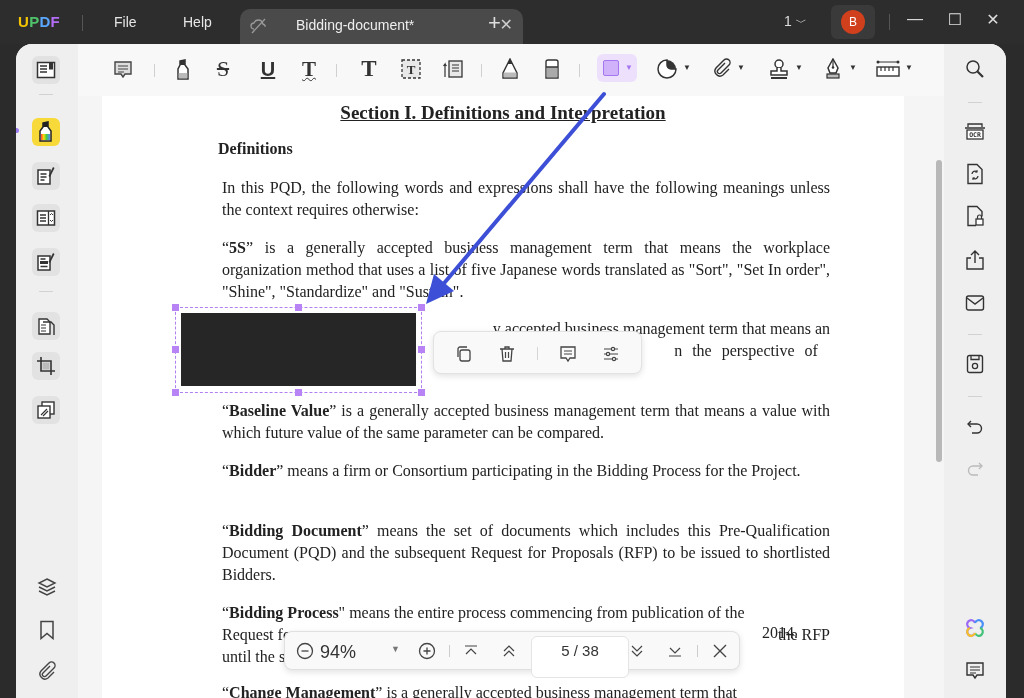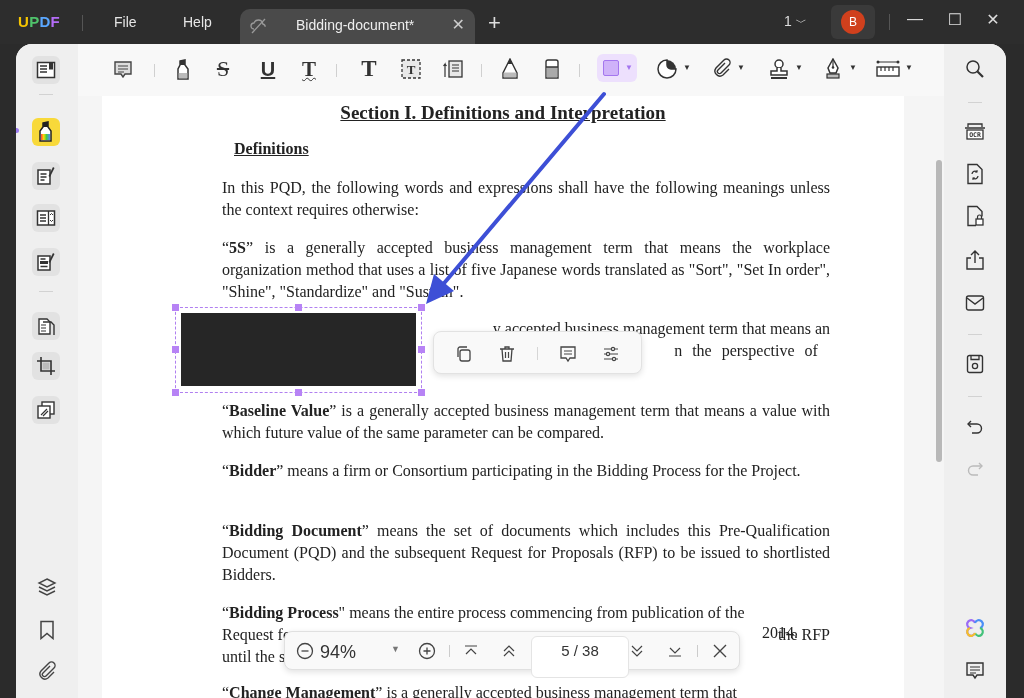--- a/index.html
+++ b/index.html
@@ -2,21 +2,21 @@
 <html><head>
 <meta charset="utf-8">
 <style>
   * { box-sizing: border-box; margin: 0; padding: 0; }
   html, body { width: 1024px; height: 698px; overflow: hidden; background: #2b2b2b; font-family: "Liberation Sans", sans-serif; }
   .titlebar { position: absolute; left: 0; top: 0; width: 1024px; height: 44px; background: #2d2d2d; }
   .logo { position: absolute; left: 18px; top: 13px; font-weight: bold; font-size: 15px; letter-spacing: 0.3px; }
   .logo span:nth-child(1){ color:#f5c400; } .logo span:nth-child(2){ color:#4fc36b; } .logo span:nth-child(3){ color:#5aa7ff; } .logo span:nth-child(4){ color:#b46cf7; }
   .tb-sep { position: absolute; left: 82px; top: 15px; width: 1px; height: 16px; background: #555; }
   .menu { position: absolute; top: 14px; color: #e6e6e6; font-size: 14px; }
-  .tab { position: absolute; left: 240px; top: 9px; width: 235px; height: 35px; background: #4a4a4a; border-radius: 10px 10px 0 0; }
+  .tab { position: absolute; left: 240px; top: 9px; width: 283px; height: 35px; background: #4a4a4a; border-radius: 10px 10px 0 0; }
   .tab-icon { position: absolute; left: 10px; top: 8px; width: 18px; height: 18px; }
   .tab-title { position: absolute; left: 56px; top: 8px; color: #eee; font-size: 14px; }
   .tab-close { position: absolute; right: 10px; top: 6px; color: #ccc; font-size: 16px; }
   .tab-add { position: absolute; left: 488px; top: 10px; color: #ddd; font-size: 22px; font-weight: 300; }
   .page-indicator { position: absolute; left: 784px; top: 13px; color: #ddd; font-size: 14px; }
   .avatar-wrap { position: absolute; left: 831px; top: 5px; width: 44px; height: 34px; background: #3a3a3a; border-radius: 6px; }
   .avatar { position: absolute; left: 10px; top: 5px; width: 24px; height: 24px; border-radius: 50%; background: #d0401d; color: #fff; font-size: 12px; text-align: center; line-height: 24px; }
   .win-sep { position: absolute; left: 889px; top: 14px; width: 1px; height: 16px; background: #555; }
   .winbtn { position: absolute; top: 10px; color: #ddd; font-size: 16px; width: 24px; text-align: center; }
 
@@ -29,21 +29,21 @@
 
   .icon-btn { position: absolute; display: flex; align-items: center; justify-content: center; }
   .lb-btn { position: absolute; left: 16px; width: 28px; height: 28px; border-radius: 6px; background: #e2e2e2; display: flex; align-items: center; justify-content: center; }
   .lb-btn.active { background: #f8d93a; }
   .bar-sep { position: absolute; width: 14px; height: 1px; background: #d2d2d2; }
   .tool-sep { position: absolute; top: 20px; width: 1px; height: 13px; background: #d0d0d0; }
 
   .doc { font-family: "Liberation Serif", serif; color: #222; font-size: 16px; line-height: 22px; }
   .doc p { position: absolute; left: 120px; width: 608px; text-align: justify; }
   .doc h1 { position: absolute; left: 0; width: 802px; text-align: center; font-size: 19px; font-weight: bold; text-decoration: underline; top: 6px; }
-  .doc h2 { position: absolute; left: 132px; font-size: 16px; font-weight: bold; top: 42px; text-decoration: underline; }
+  .doc h2 { position: absolute; left: 116px; font-size: 16px; font-weight: bold; top: 42px; }
 
   .redact-sel { position: absolute; left: 159px; top: 307px; width: 246px; height: 85px; border: 1px dashed #b07ff0; }
   .redact-box { position: absolute; left: 181px; top: 313px; width: 235px; height: 73px; background: #262626; }
   .handle { position: absolute; width: 7px; height: 7px; background: #b783f5; }
   .float-menu { position: absolute; left: 433px; top: 331px; width: 209px; height: 43px; background: #f9f9f9; border: 1px solid #e2e2e2; border-radius: 8px; box-shadow: 0 2px 6px rgba(0,0,0,0.12); }
 
   .zoombar { position: absolute; left: 284px; top: 631px; width: 456px; height: 39px; background: #f9f9f9; border: 1px solid #e0e0e0; border-radius: 8px; box-shadow: 0 2px 6px rgba(0,0,0,0.12); font-family: "Liberation Sans", sans-serif; color: #333; }
   .zb-page { position: absolute; left: 246px; top: 4px; width: 98px; height: 42px; background: #fff; border: 1px solid #e4e4e4; border-radius: 6px; text-align: center; line-height: 28px; font-size: 15px; }
   .scrollbar { position: absolute; left: 920px; top: 116px; width: 6px; height: 302px; background: #b8b8b8; border-radius: 3px; }
 </style>

